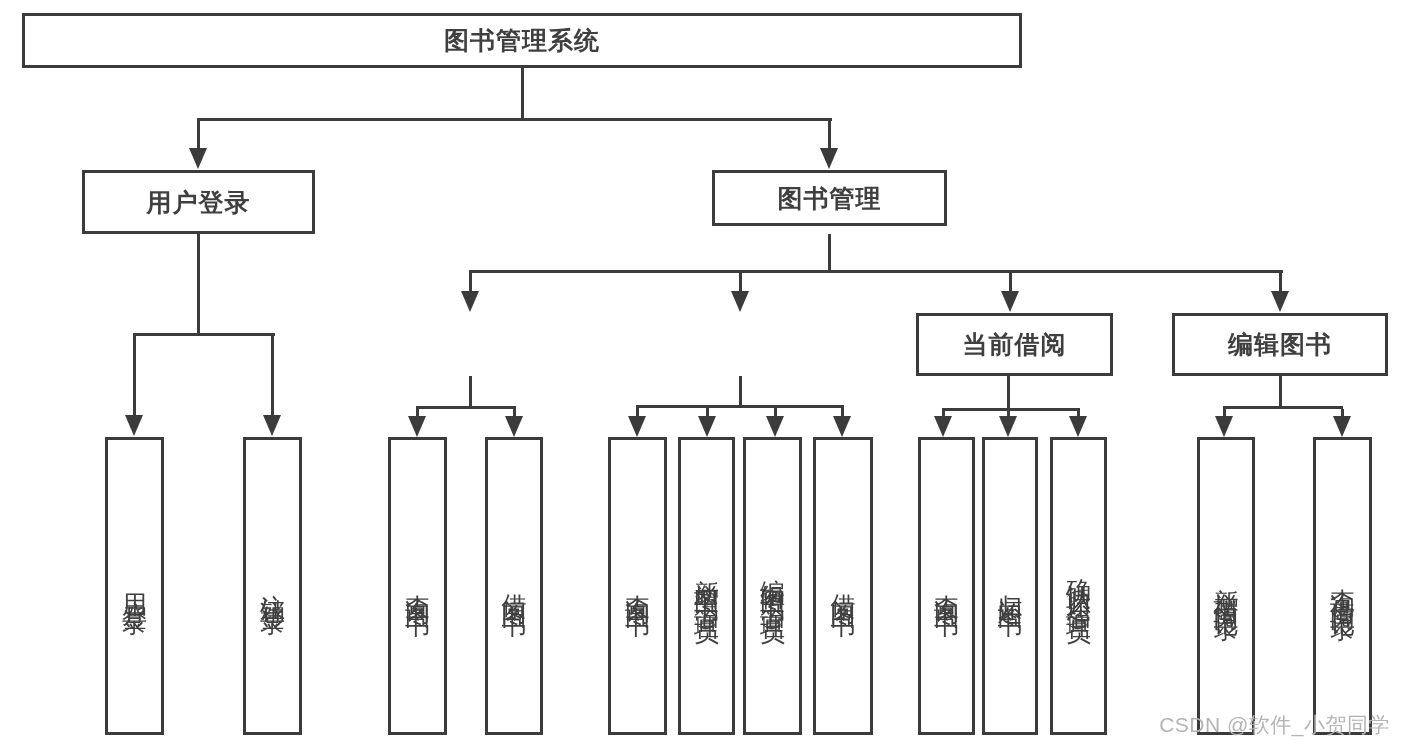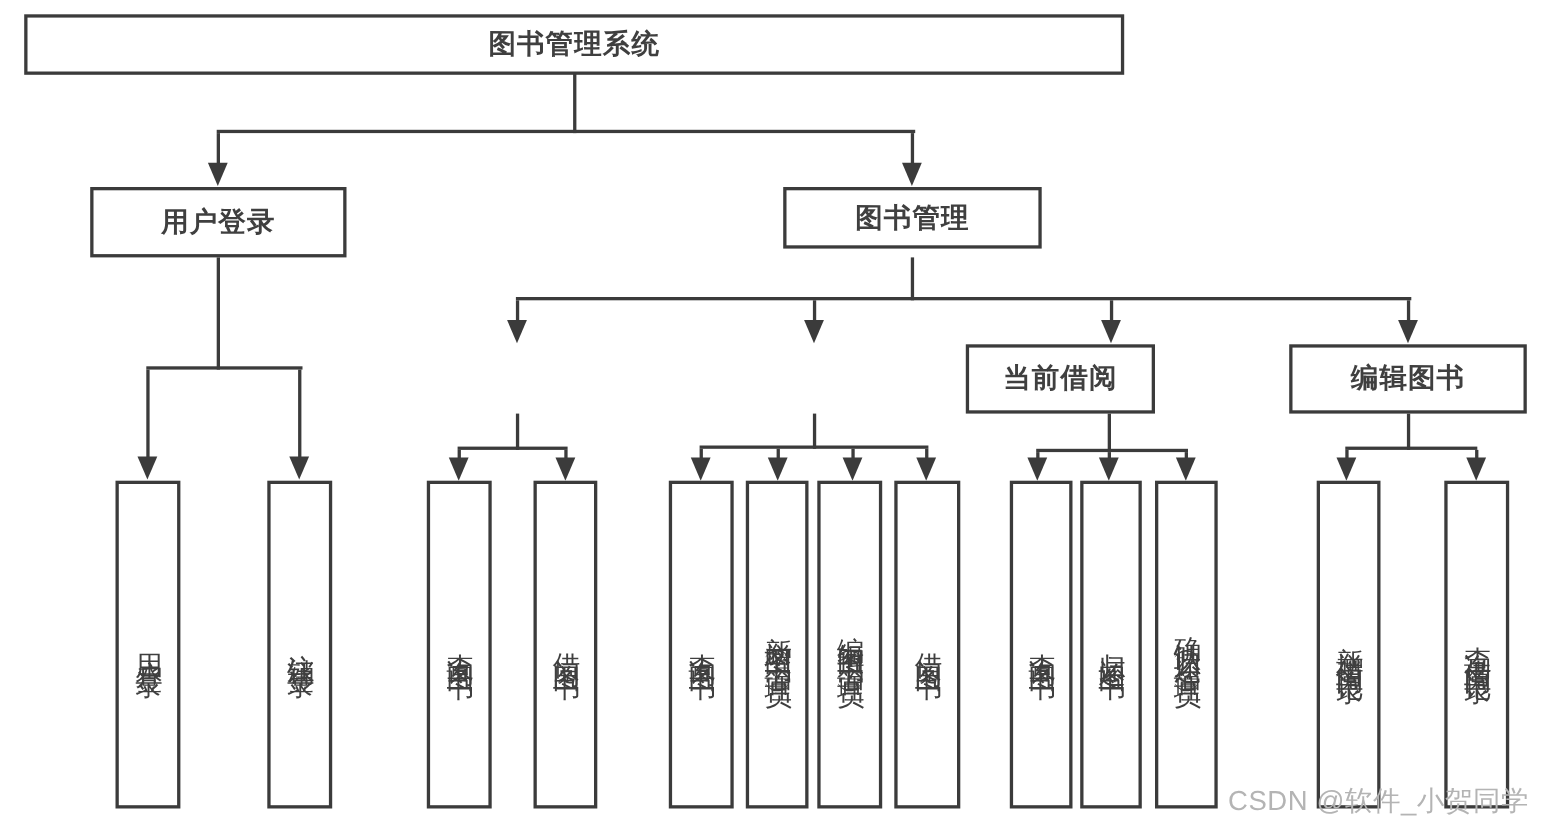--- a/index.html
+++ b/index.html
@@ -53,21 +53,21 @@
     width: 0;
     height: 0;
     border-left: 9px solid transparent;
     border-right: 9px solid transparent;
     border-top: 21px solid var(--line-color, #3b3b3b);
   }
   .watermark {
     position: absolute;
     right: 15px;
     top: 711px;
-    font-size: 25px;
+    font-size: 21px;
     letter-spacing: 0.5px;
     color: var(--watermark-color, #b4b4b4);
     white-space: nowrap;
     z-index: 5;
   }
 </style>
 </head>
 <body>
 
 <div class="stage">
@@ -101,21 +101,21 @@
   <div class="hline" style="left:469px;top:270px;width:814px;"></div>
   <div class="vline" style="left:469px;top:273px;height:19px;"></div>
   <div class="ahead" style="left:461px;top:291px;"></div>
   <div class="vline" style="left:739px;top:273px;height:19px;"></div>
   <div class="ahead" style="left:731px;top:291px;"></div>
   <div class="vline" style="left:1009px;top:273px;height:19px;"></div>
   <div class="ahead" style="left:1001px;top:291px;"></div>
   <div class="vline" style="left:1279px;top:273px;height:19px;"></div>
   <div class="ahead" style="left:1271px;top:291px;"></div>
 
-  <div class="box h" style="left:878px;top:313px;width:172px;height:63px;">
+  <div class="box h" style="left:916px;top:313px;width:197px;height:63px;">
     <span class="lbl">当前借阅</span>
   </div>
   <div class="box h" style="left:1172px;top:313px;width:216px;height:63px;">
     <span class="lbl">编辑图书</span>
   </div>
 
   <div class="vline" style="left:469px;top:376px;height:33px;"></div>
   <div class="hline" style="left:416px;top:406px;width:100px;"></div>
   <div class="vline" style="left:416px;top:409px;height:8px;"></div>
   <div class="ahead" style="left:408px;top:416px;"></div>

